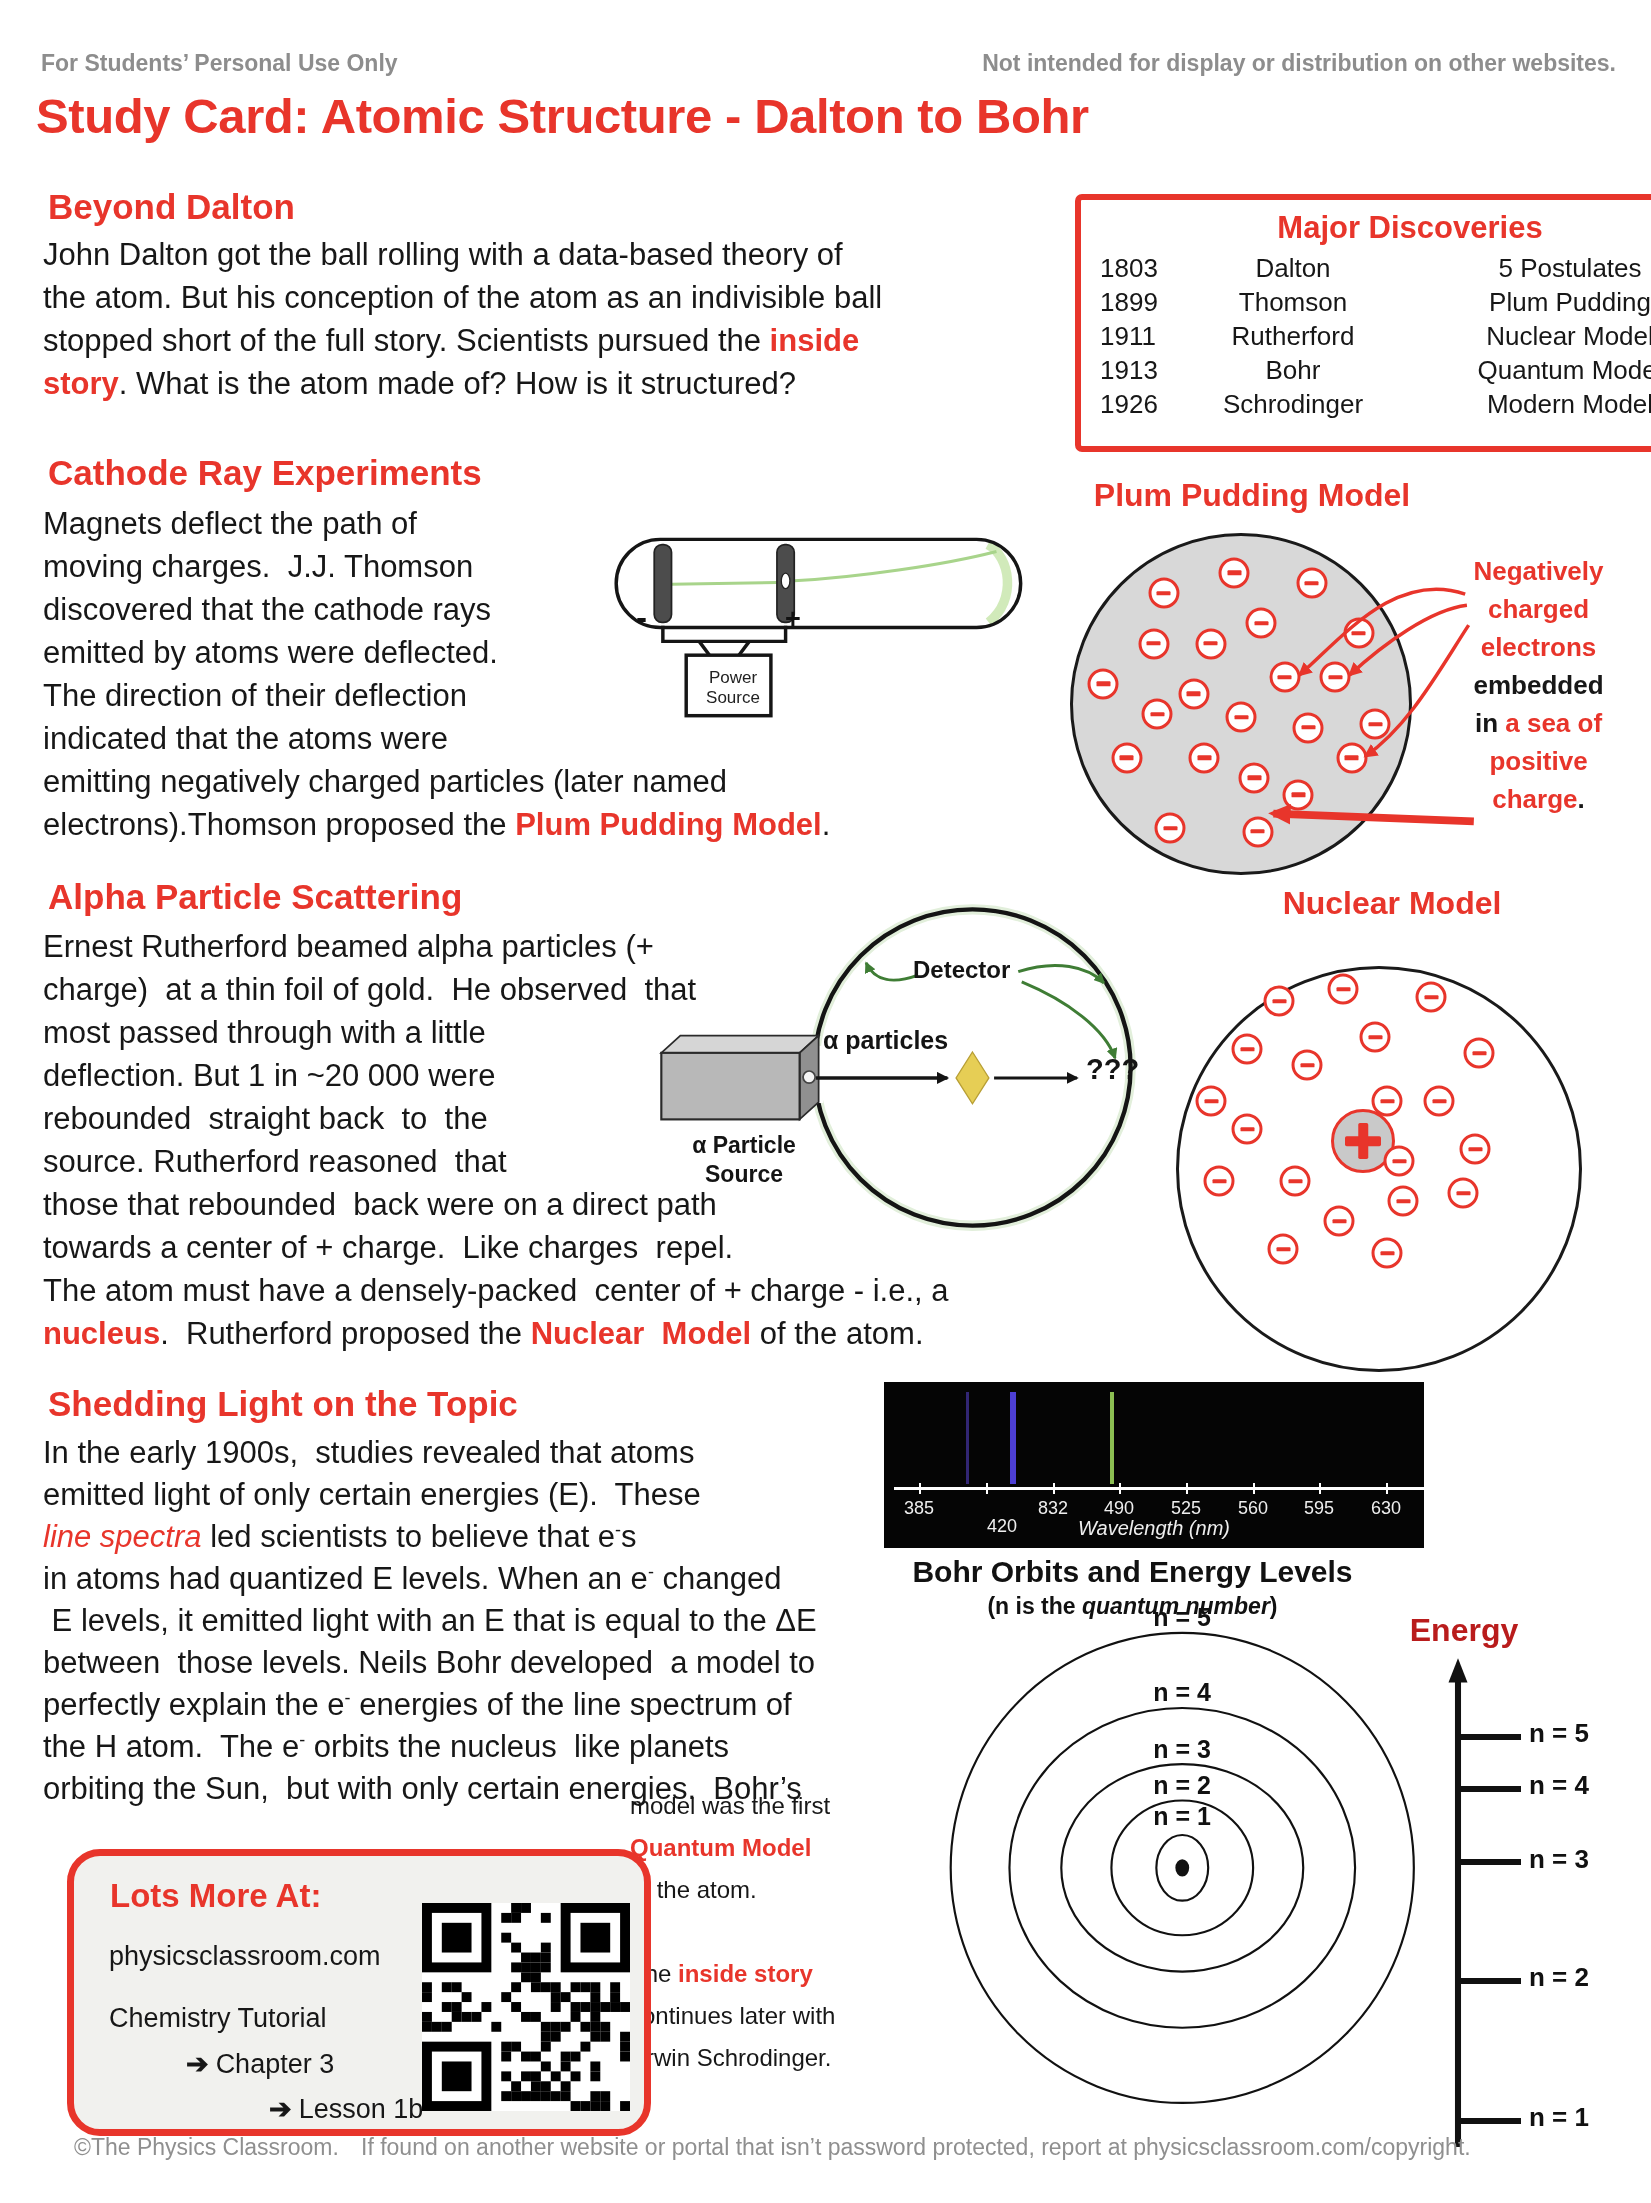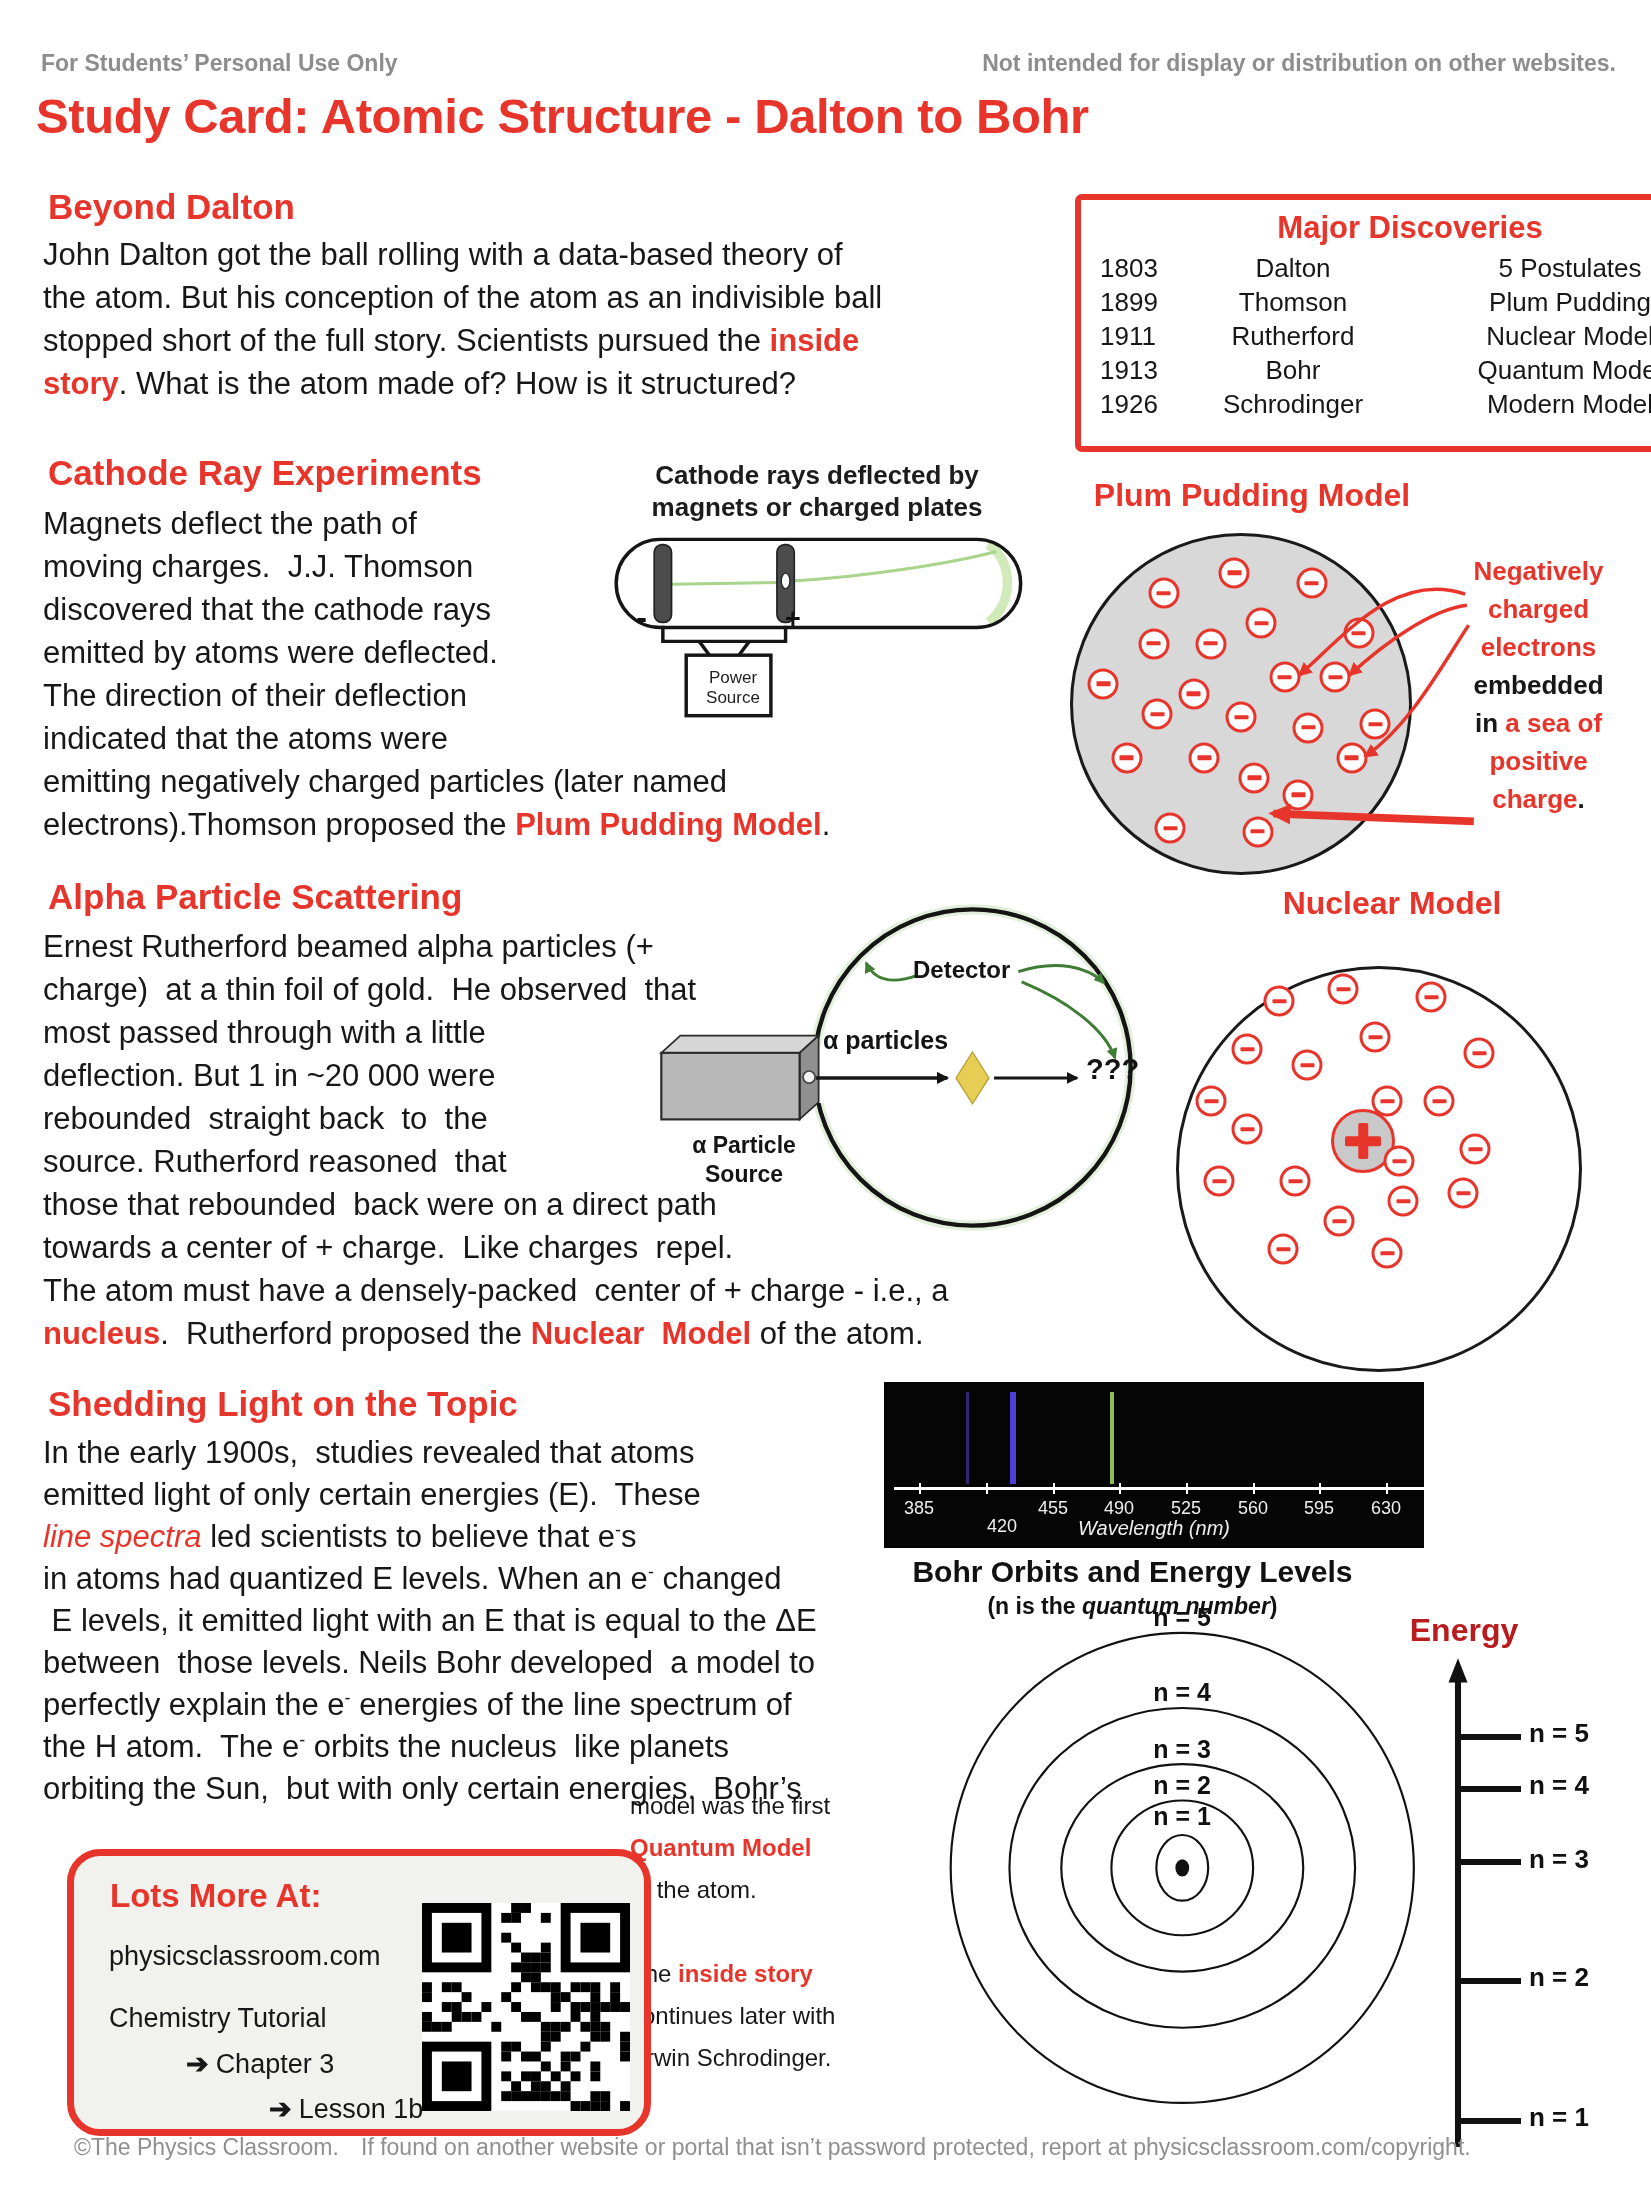--- a/index.html
+++ b/index.html
@@ -111,24 +111,20 @@
           <span class="md-year">1926</span>
           <span class="md-sci">Schrodinger</span>
           <span class="md-disc">Modern Model</span>
         </div>
       </div>
   </div>
 
   <div class="abs sec-h" style="left:48px;top:453px;">Cathode Ray Experiments</div>
   <div class="para p-main" style="left:43px;top:502px;"><div class="tl"><span>Magnets deflect the path of</span></div><div class="tl"><span>moving charges.  J.J. Thomson</span></div><div class="tl"><span>discovered that the cathode rays</span></div><div class="tl"><span>emitted by atoms were deflected.</span></div><div class="tl"><span>The direction of their deflection</span></div><div class="tl"><span>indicated that the atoms were</span></div><div class="tl"><span>emitting negatively charged particles (later named</span></div><div class="tl"><span>electrons).Thomson proposed the </span><span class="rb">Plum Pudding Model</span><span>.</span></div></div>
 
-  <div class="abs tube-caption">
-    <div>Cathode rays deflected by</div>
-    <div>magnets or charged plates</div>
-  </div>
 
   <svg class="abs" style="left:597px;top:529px;" width="493" height="363" viewBox="0 0 570 420">
     <path d="M452,18 C478,32 486,82 453,108" fill="none" stroke="#c9e6ae" stroke-width="11" opacity="0.85"></path>
     <rect x="22" y="12" width="468" height="102" rx="51" fill="none" stroke="#151515" stroke-width="4"></rect>
     <line x1="86" y1="64" x2="208" y2="62" stroke="#a8d48b" stroke-width="3.5"></line>
     <path d="M228,60 C300,56 400,42 462,26" fill="none" stroke="#a8d48b" stroke-width="3.5"></path>
     <rect x="66" y="18" width="20" height="90" rx="9" fill="#4c4c4c" stroke="#222" stroke-width="2"></rect>
     <rect x="208" y="18" width="20" height="90" rx="9" fill="#4c4c4c" stroke="#222" stroke-width="2"></rect>
     <ellipse cx="218" cy="60" rx="5" ry="9" fill="#fff" stroke="#222" stroke-width="1.5"></ellipse>
     <path d="M76,112 L76,130 L218,130 L218,112" fill="none" stroke="#151515" stroke-width="4"></path>
@@ -254,21 +250,21 @@
   <div class="para p-shed" style="left:43px;top:1432px;"><div class="tl"><span>In the early 1900s,  studies revealed that atoms</span></div><div class="tl"><span>emitted light of only certain energies (E).  These</span></div><div class="tl"><span class="ri">line spectra</span><span> led scientists to believe that e</span><sup>-</sup><span>s</span></div><div class="tl"><span>in atoms had quantized E levels. When an e</span><sup>-</sup><span> changed</span></div><div class="tl"><span> E levels, it emitted light with an E that is equal to the ΔE</span></div><div class="tl"><span>between  those levels. Neils Bohr developed  a model to</span></div><div class="tl"><span>perfectly explain the e</span><sup>-</sup><span> energies of the line spectrum of</span></div><div class="tl"><span>the H atom.  The e</span><sup>-</sup><span> orbits the nucleus  like planets</span></div><div class="tl"><span>orbiting the Sun,  but with only certain energies.  Bohr’s</span></div></div>
   <div class="para p-cont" style="left:630px;top:1785px;"><div class="tl"><span>model was the first</span></div><div class="tl"><span class="rb">Quantum Model</span></div><div class="tl"><span>of the atom.</span></div><div class="tl blank"></div><div class="tl"><span>The </span><span class="rb">inside story</span></div><div class="tl"><span>continues later with</span></div><div class="tl"><span>Erwin Schrodinger.</span></div></div>
 
   <div class="abs" id="spectrum" style="background: rgb(5, 5, 5);">
       <div class="spec-axis"></div>
       <div class="spec-tick" style="left: 35px;"></div>
       <div class="spec-ticklabel" style="left: 35px;">385</div>
       <div class="spec-tick" style="left: 102px;"></div>
       <div class="spec-ticklabel" style="left: 118px; margin-top: 18px;">420</div>
       <div class="spec-tick" style="left: 169px;"></div>
-      <div class="spec-ticklabel" style="left: 169px;">455</div>
+      <div class="spec-ticklabel" style="left: 169px;">832</div>
       <div class="spec-tick" style="left: 235px;"></div>
       <div class="spec-ticklabel" style="left: 235px;">490</div>
       <div class="spec-tick" style="left: 302px;"></div>
       <div class="spec-ticklabel" style="left: 302px;">525</div>
       <div class="spec-tick" style="left: 369px;"></div>
       <div class="spec-ticklabel" style="left: 369px;">560</div>
       <div class="spec-tick" style="left: 435px;"></div>
       <div class="spec-ticklabel" style="left: 435px;">595</div>
       <div class="spec-tick" style="left: 502px;"></div>
       <div class="spec-ticklabel" style="left: 502px;">630</div>

